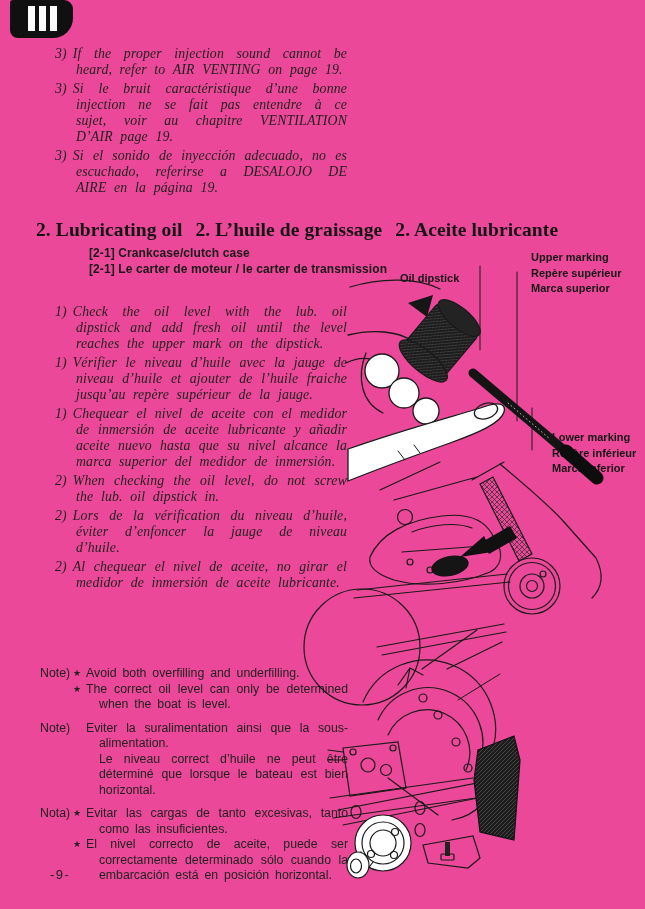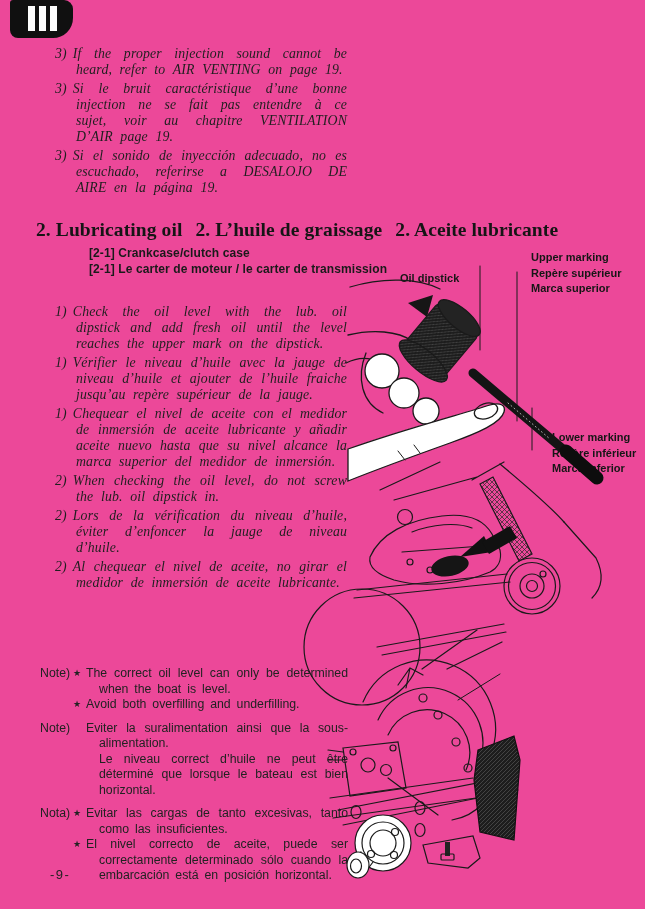--- a/index.html
+++ b/index.html
@@ -92,22 +92,22 @@
     <p><span class="pnum">1)</span><span>Chequear el nivel de aceite con el medidor de inmersión de aceite lubricante y añadir aceite nuevo hasta que su nivel alcance la marca superior del medidor de inmersión.</span></p>
     <p><span class="pnum">2)</span><span>When checking the oil level, do not screw the lub. oil dipstick in.</span></p>
     <p><span class="pnum">2)</span><span>Lors de la vérification du niveau d’huile, éviter d’enfoncer la jauge de niveau d’huile.</span></p>
     <p><span class="pnum">2)</span><span>Al chequear el nivel de aceite, no girar el medidor de inmersión de aceite lubricante.</span></p>
   </div>
 
   <div class="notes">
     <div class="note">
       <span class="note-label">Note)</span>
       <div class="note-body">
+        <p class="note-item"><span class="star">★</span><span>Avoid both overfilling and underfilling.</span></p>
         <p class="note-item"><span class="star">★</span><span>The correct oil level can only be determined when the boat is level.</span></p>
-        <p class="note-item"><span class="star">★</span><span>Avoid both overfilling and underfilling.</span></p>
       </div>
     </div>
     <div class="note">
       <span class="note-label">Note)</span>
       <div class="note-body">
         <p class="note-item"><span class="star"></span><span>Eviter la suralimentation ainsi que la sous-alimentation.</span></p>
         <p class="note-item indented"><span>Le niveau correct d’huile ne peut être déterminé que lorsque le bateau est bien horizontal.</span></p>
       </div>
     </div>
     <div class="note">

